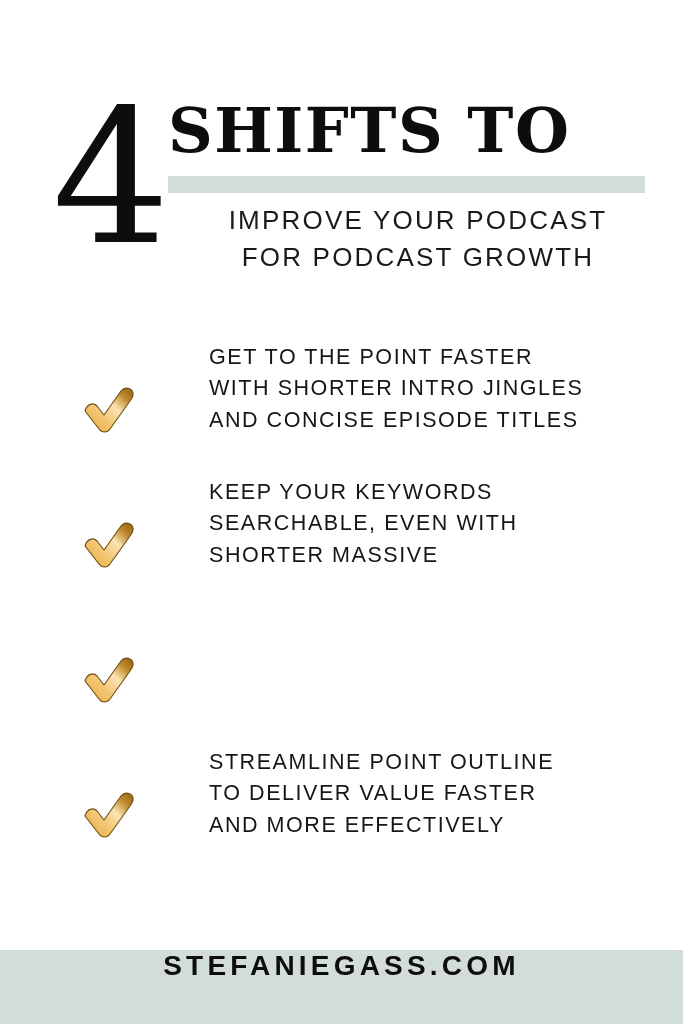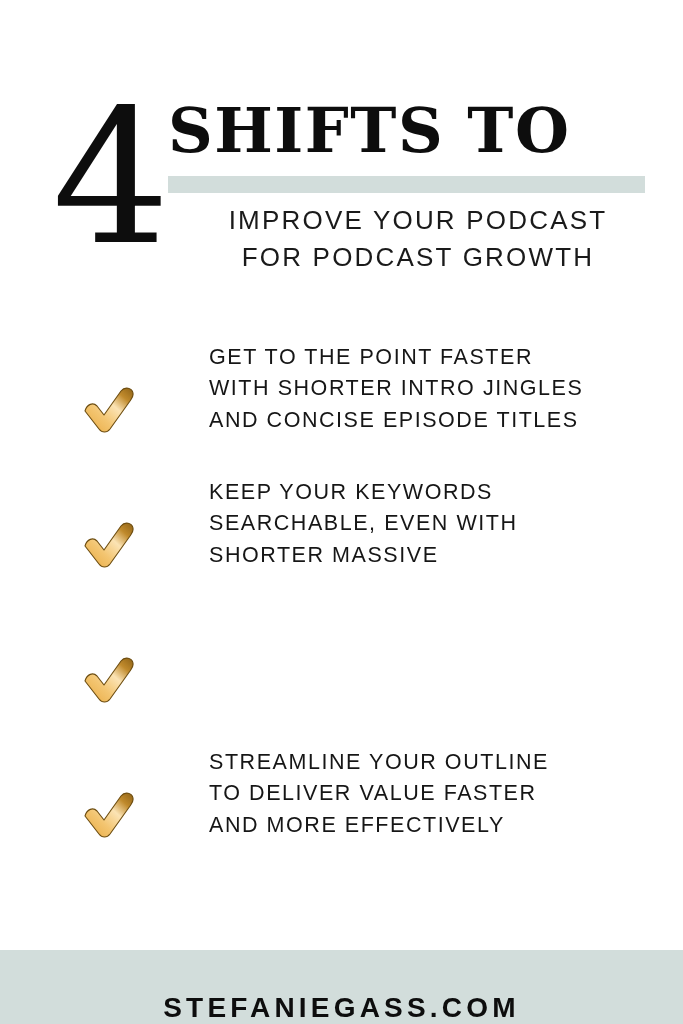--- a/index.html
+++ b/index.html
@@ -130,21 +130,21 @@
 
   
   .footer {
     position: absolute;
     left: 0;
     top: 950px;
     width: 683px;
     height: 74px;
     background: #d2dddb;
     display: flex;
-    align-items: flex-end;
+    align-items: flex-start;
     justify-content: center;
   }
 
   .footer-text {
     font-family: "Liberation Sans", sans-serif;
     font-size: 28px;
     font-weight: 700;
     color: #0d0d0d;
     letter-spacing: 4.2px;
   }
@@ -209,21 +209,21 @@
         </svg>
       </span>
     </div>
 
     <div class="list-item">
       <span class="check-wrap">
         <svg class="check-svg" viewBox="0 0 58 52" xmlns="http://www.w3.org/2000/svg">
           <path d="M5 27 C7 20 13 18 17 22 L24 31 L41 7 C45 2 52 4 53 9 C53.6 12 52 14 50 17 L30 45 C27 49 22 49 19 45 Z" fill="url(#g1)" stroke="#6d4d10" stroke-width="1.1" stroke-linejoin="round"></path>
         </svg>
       </span>
-      <span class="item-text">STREAMLINE YOUR OUTLINE
+      <span class="item-text">STREAMLINE POINT OUTLINE
 TO DELIVER VALUE FASTER
 AND MORE EFFECTIVELY</span>
     </div>
 
   </div>
 
   <div class="footer">
     <span class="footer-text">STEFANIEGASS.COM</span>
   </div>
 

